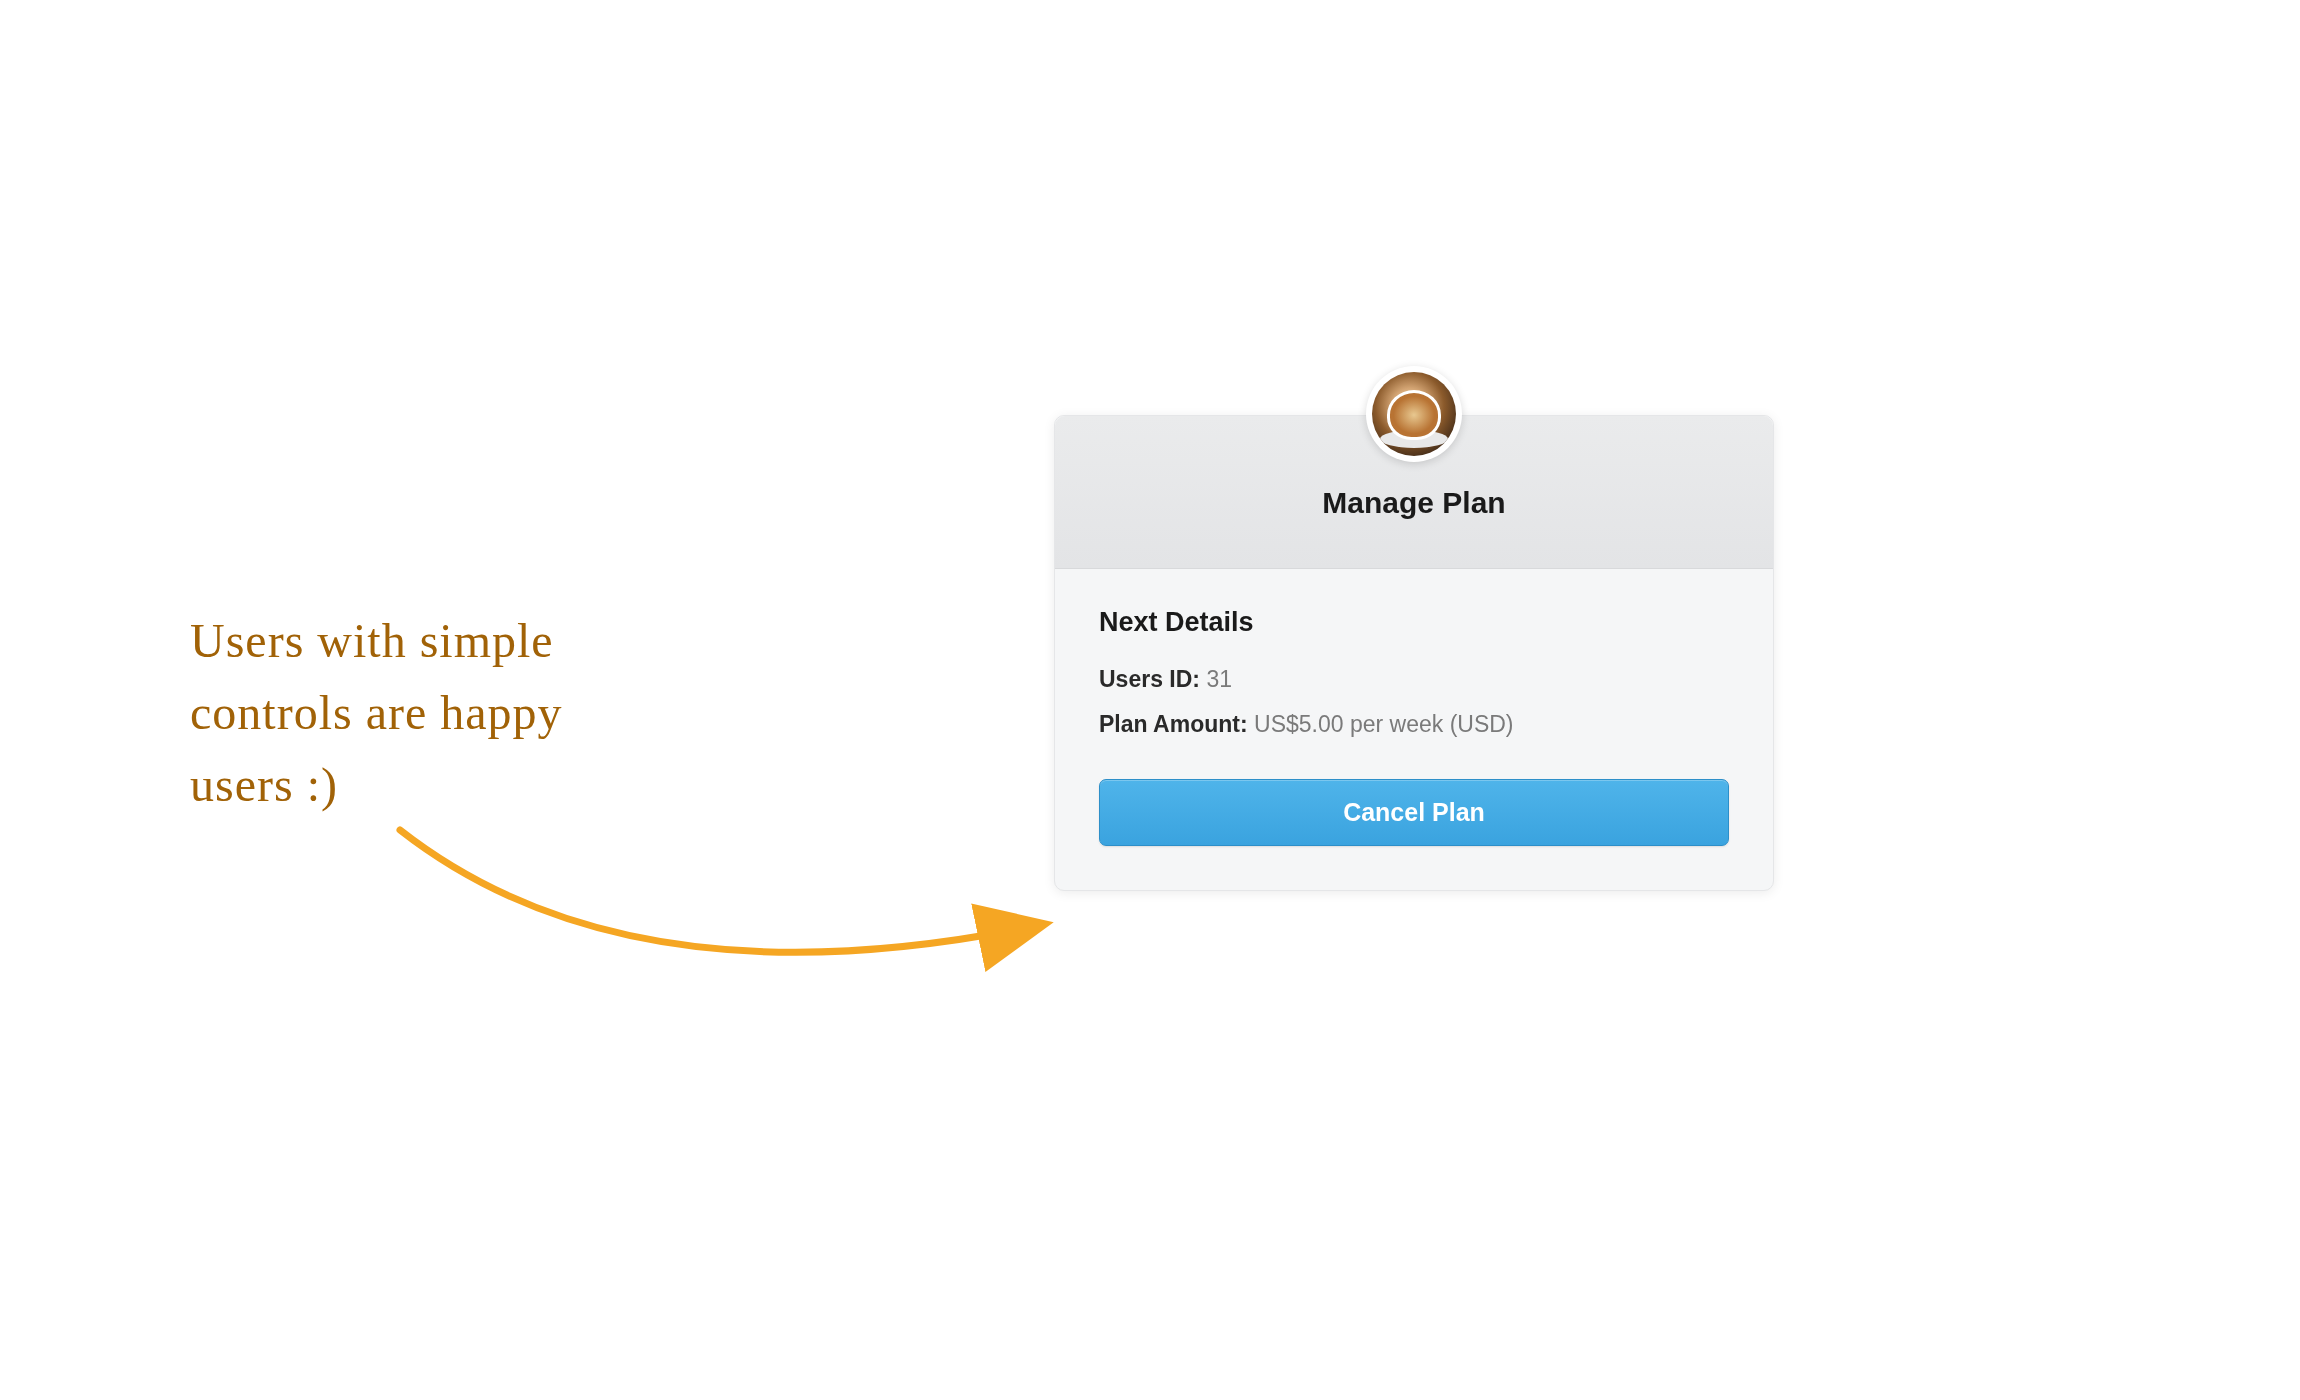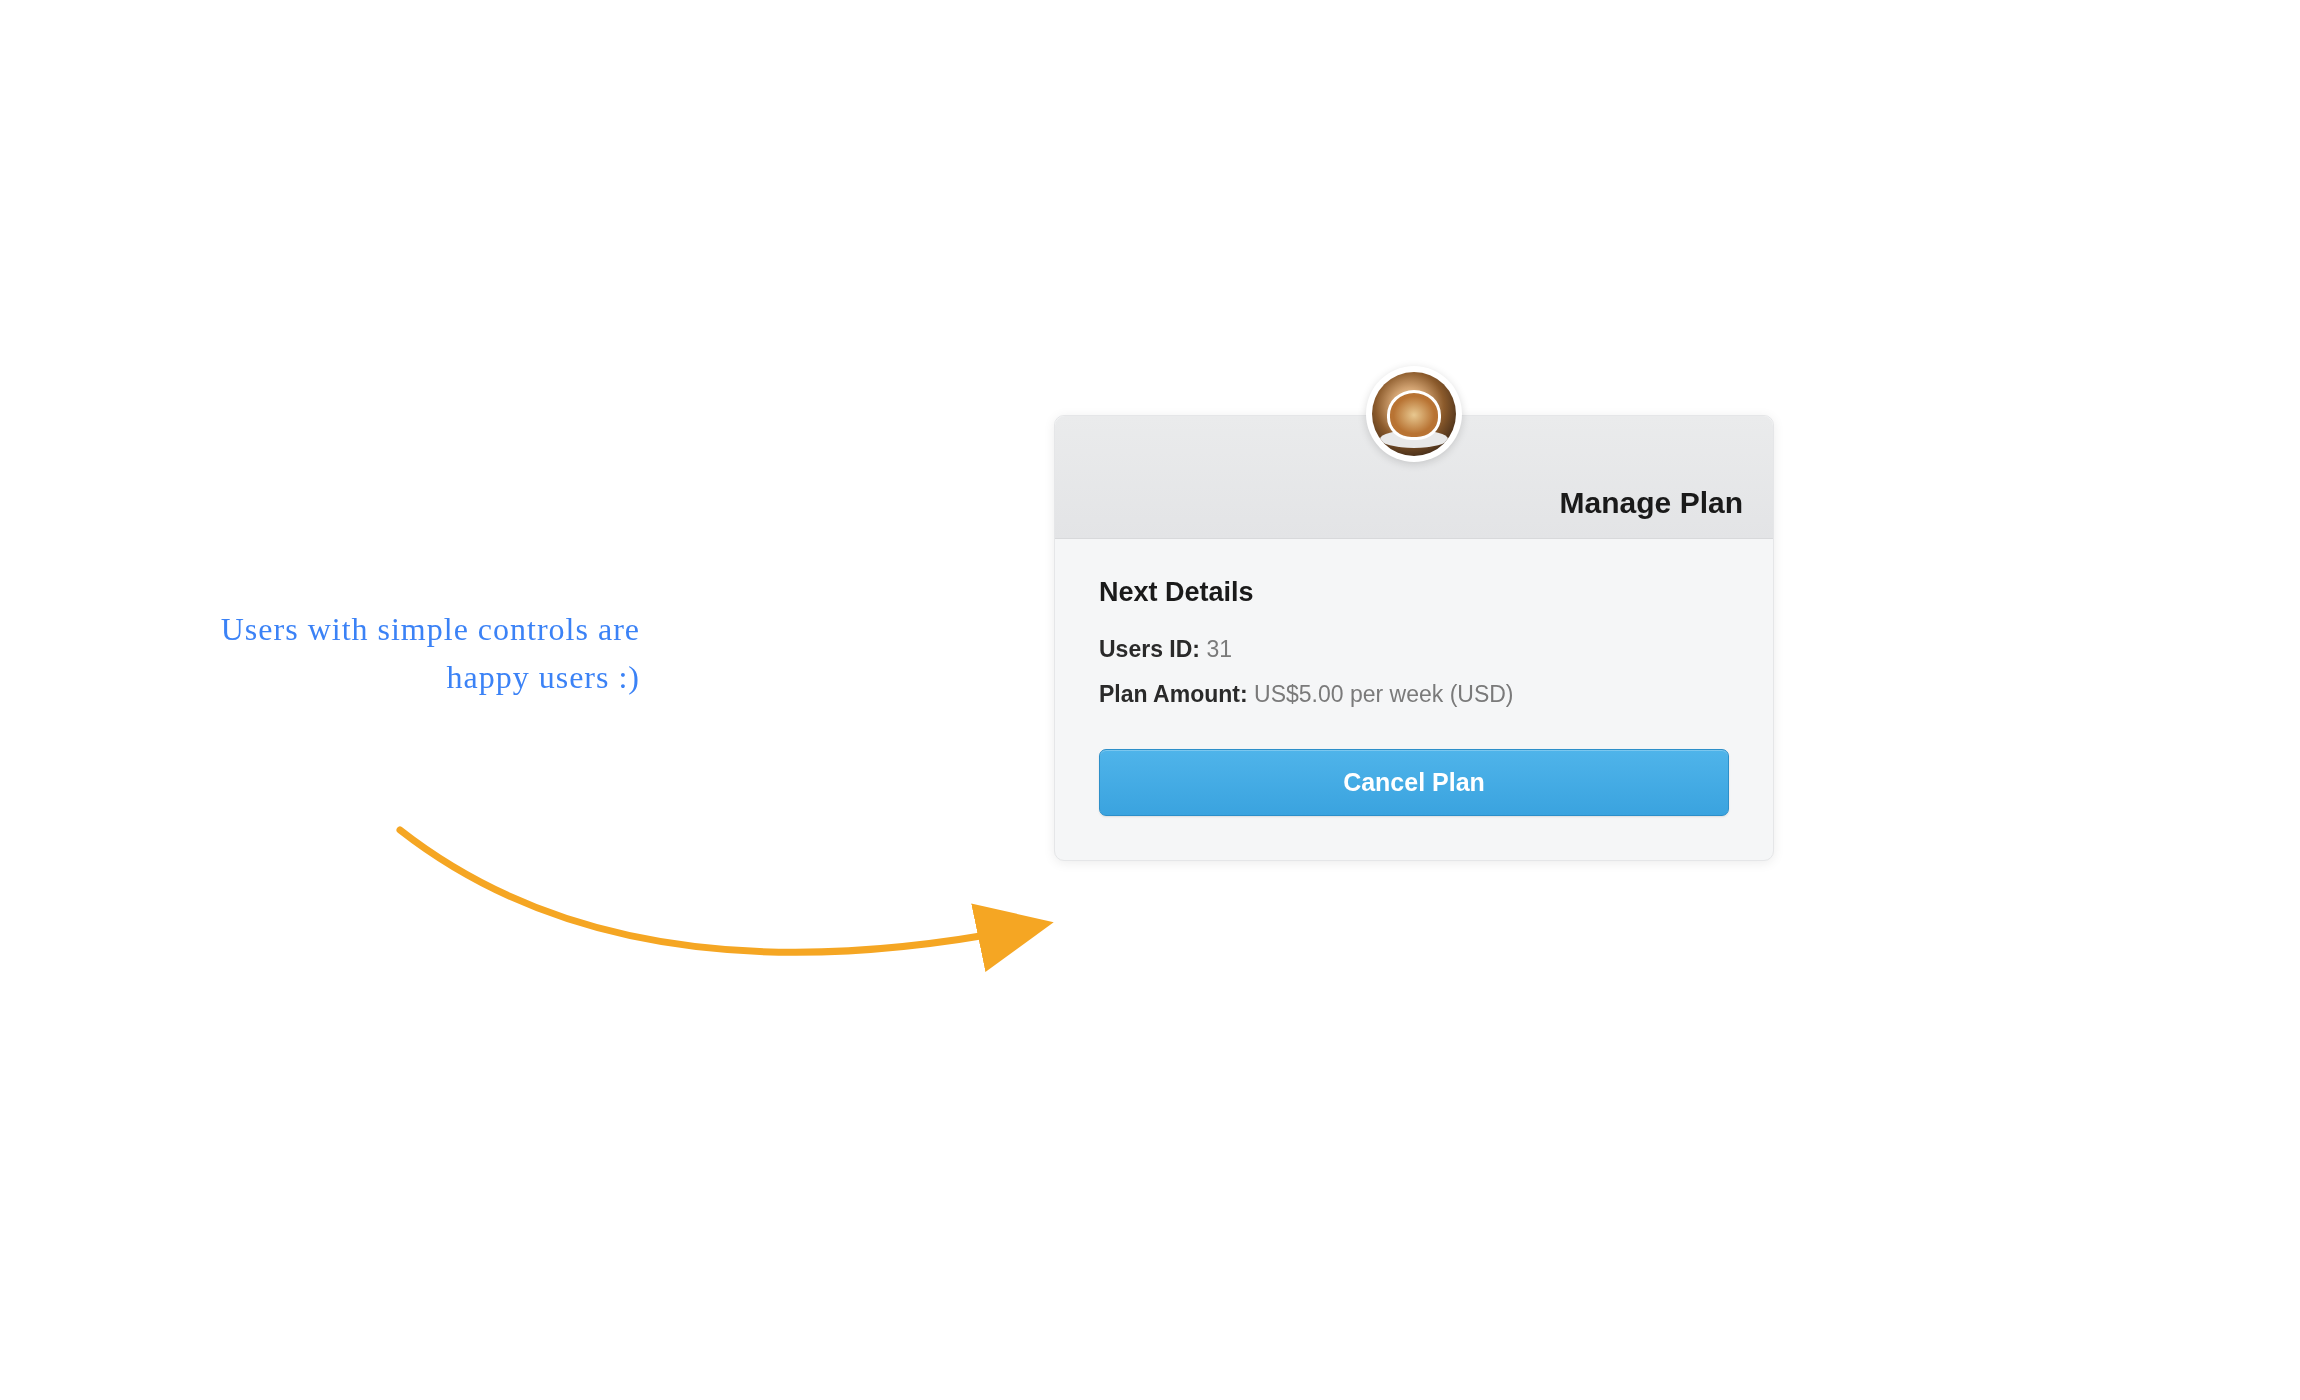--- a/index.html
+++ b/index.html
@@ -18,26 +18,25 @@
     
     .annotation-container {
       position: absolute;
       left: 190px;
       top: 605px;
       width: 450px;
     }
     
     .annotation-text {
       font-family: "Comic Sans MS", "Segoe Script", cursive;
-      font-size: 32px;
+      font-size: 48px;
       font-weight: 300;
-      color: #3b82f6;
+      color: #a16207;
       line-height: 1.5;
       letter-spacing: 1px;
-      text-align: right;
     }
     
     .arrow-svg {
       position: absolute;
       left: 380px;
       top: 810px;
       width: 700px;
       height: 200px;
       overflow: visible;
     }
@@ -49,22 +48,22 @@
       width: 720px;
       background: #f5f6f7;
       border-radius: 10px;
       box-shadow: 0 2px 12px rgba(0,0,0,0.08);
       border: 1px solid #e5e6e8;
     }
     
     .card-header {
       background: linear-gradient(to bottom, #eaebec, #e3e4e6);
       border-radius: 10px 10px 0 0;
-      padding: 70px 30px 18px 30px;
-      text-align: right;
+      padding: 70px 30px 48px 30px;
+      text-align: center;
       border-bottom: 1px solid #d8d9db;
       position: relative;
     }
     
     .avatar-wrapper {
       position: absolute;
       top: -50px;
       left: 50%;
       transform: translateX(-50%);
       width: 96px;

